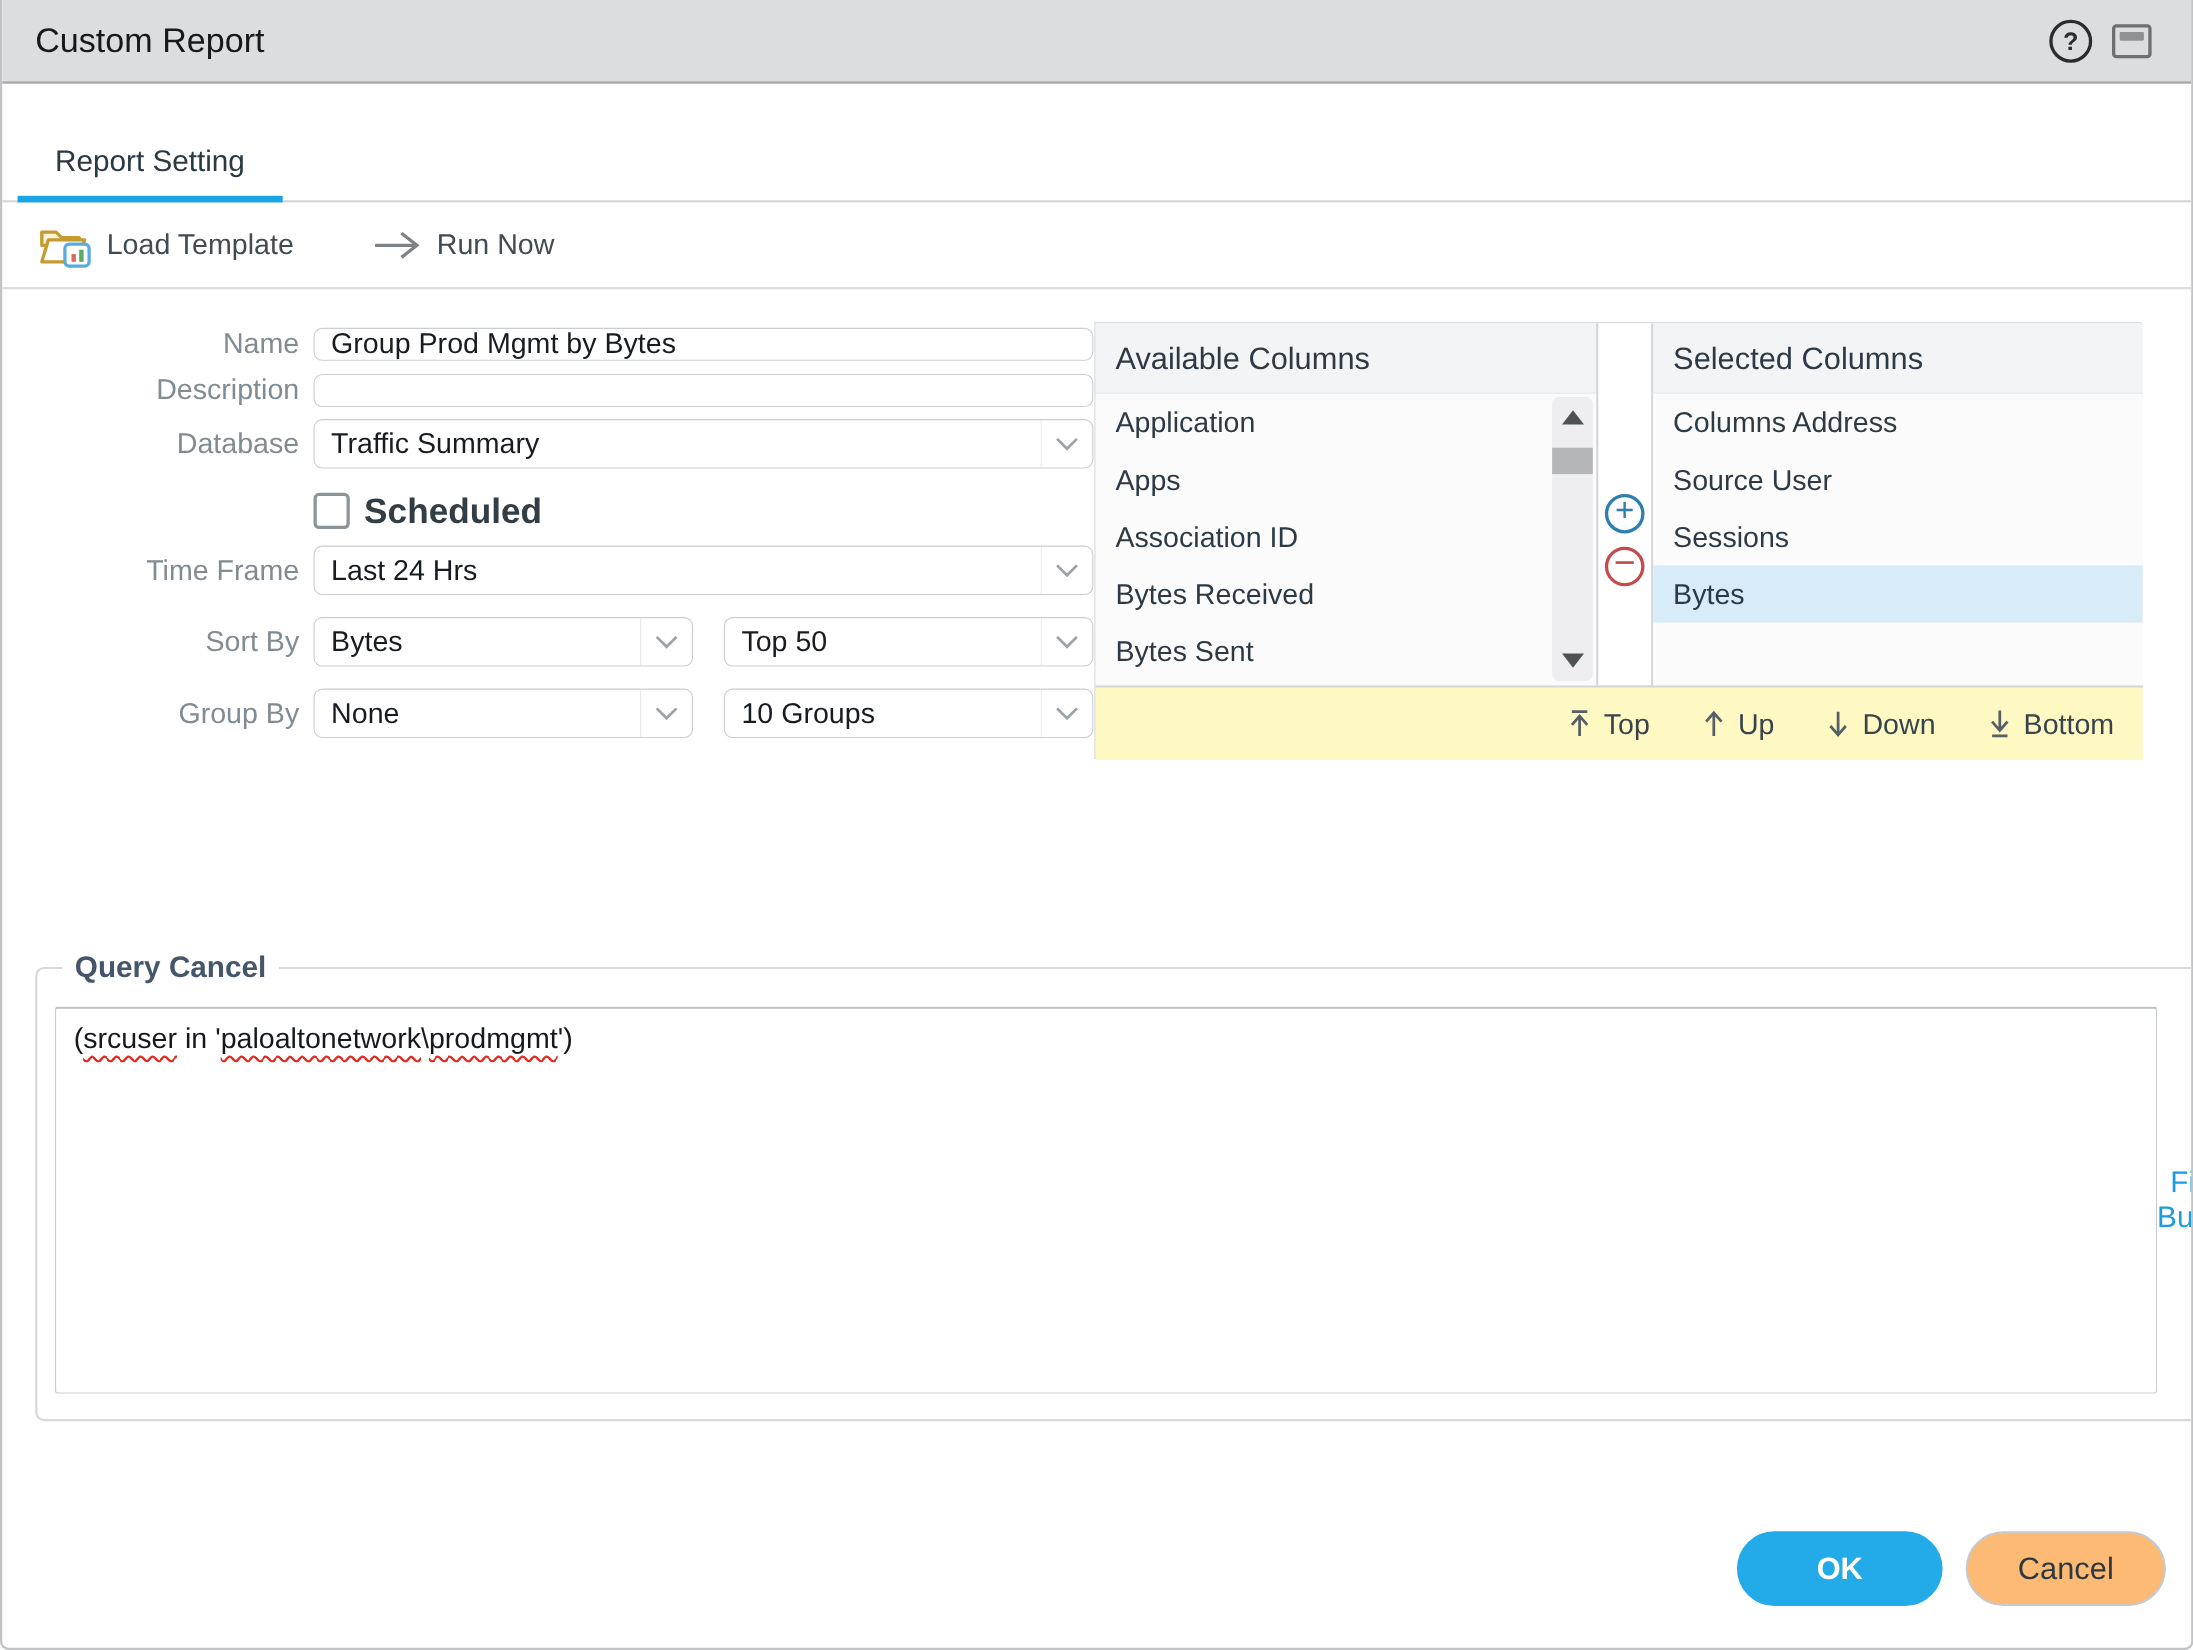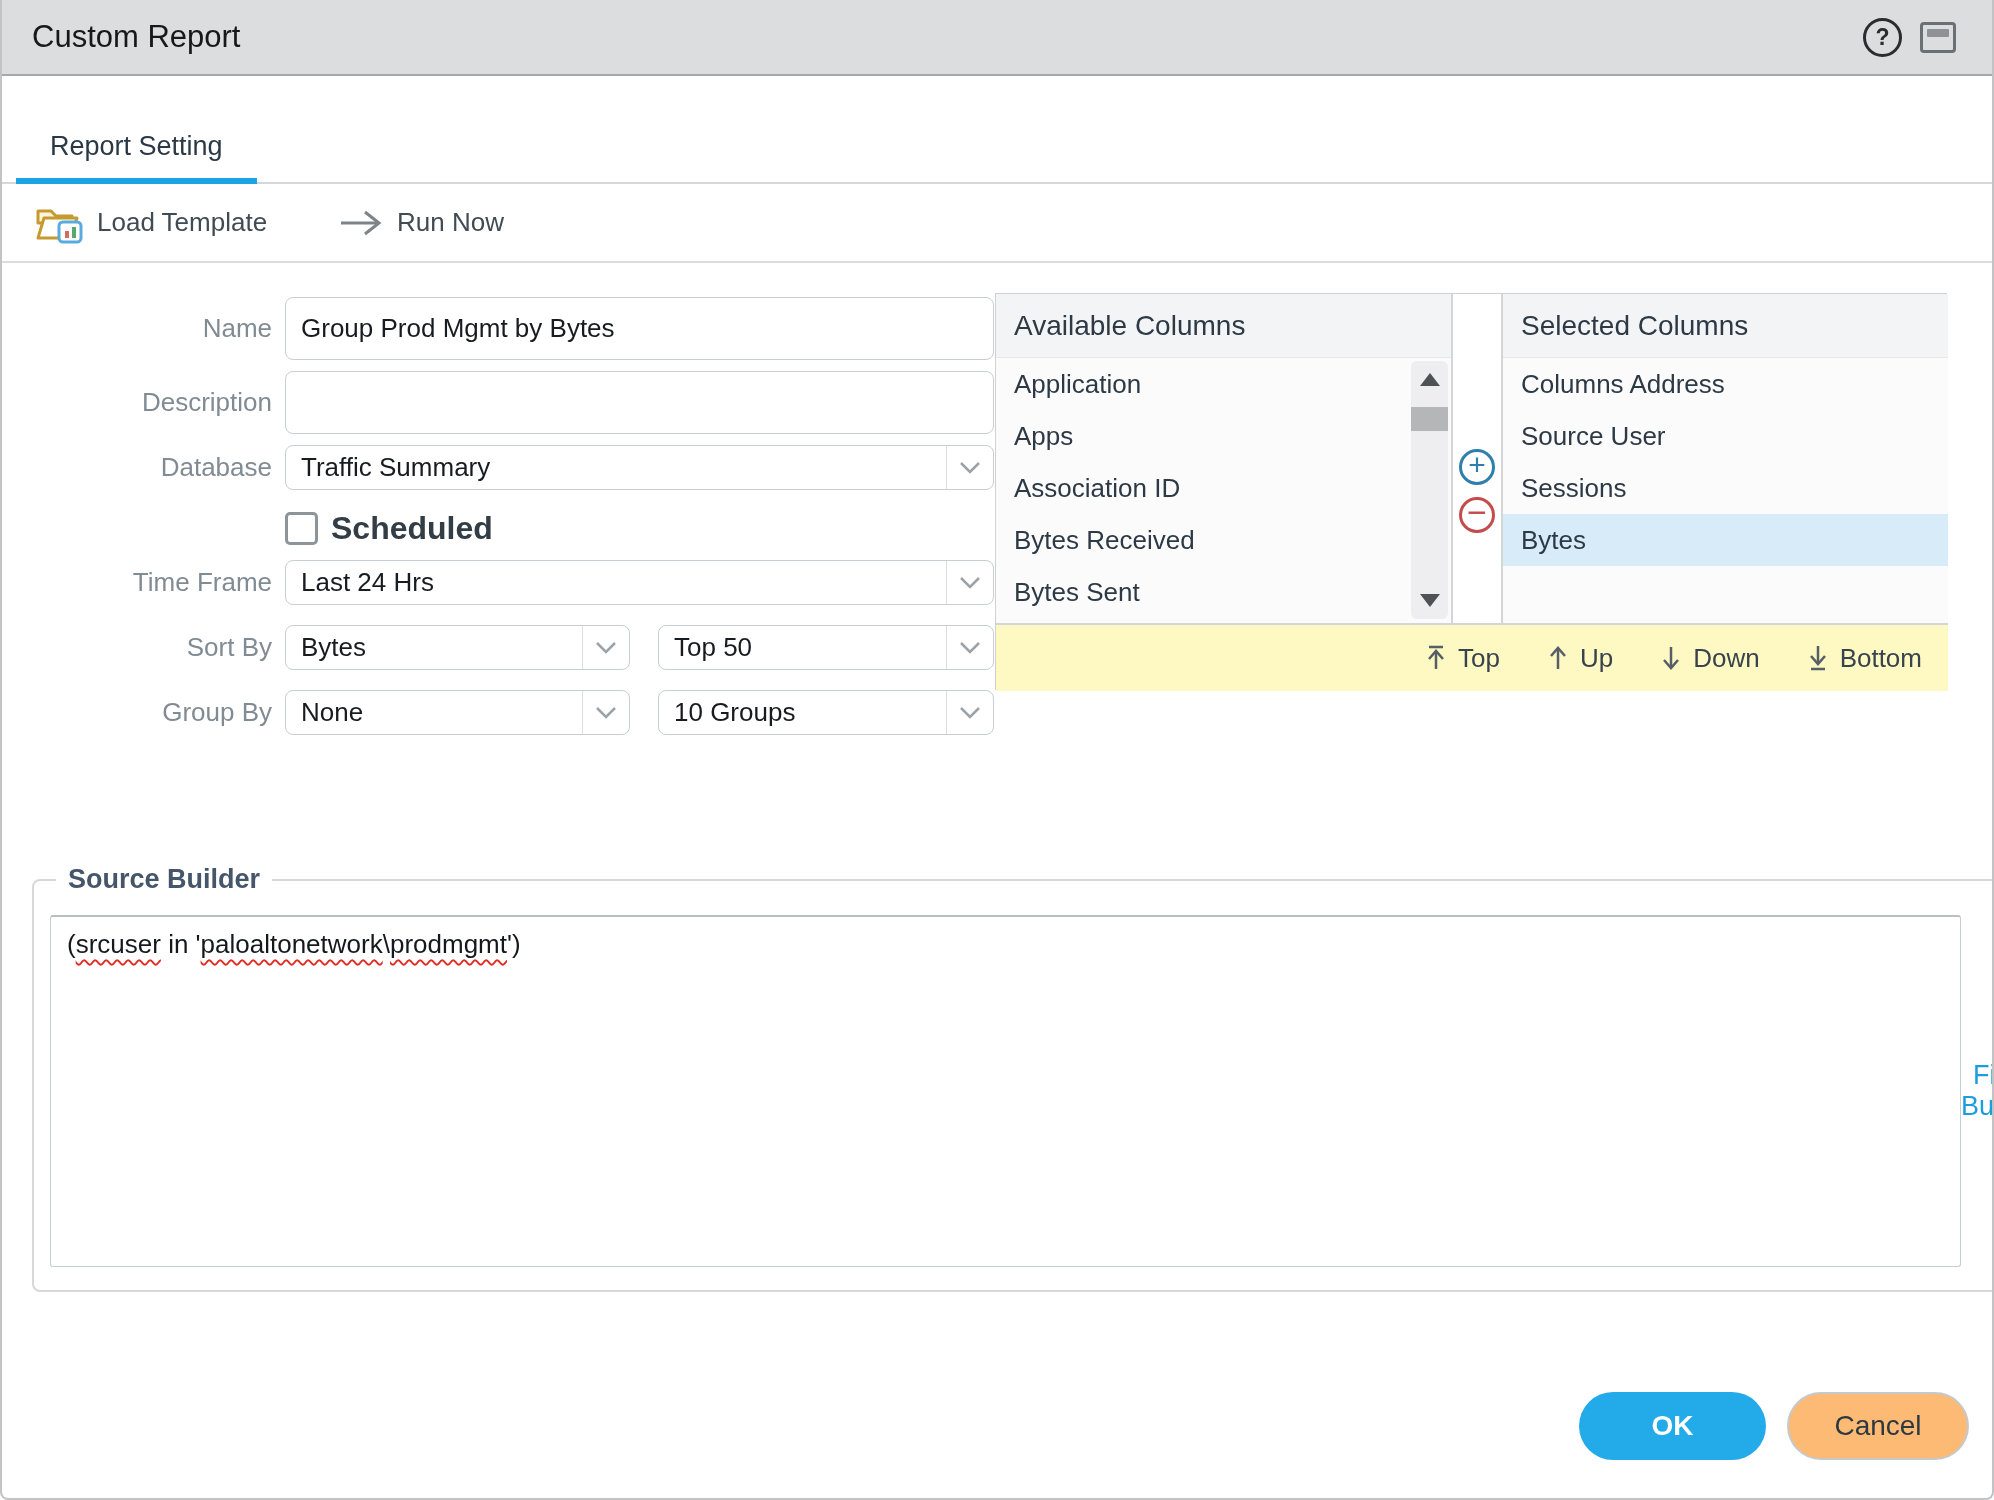--- a/index.html
+++ b/index.html
@@ -28,21 +28,21 @@
   .toolbar{left:0;top:184px;right:0;height:79px;border-bottom:2px solid #dbdcdd;
     display:flex;align-items:center;padding-left:33px;box-sizing:border-box;}
   .tool{display:flex;align-items:center;gap:14px;cursor:pointer;}
   .tool-label{font-size:26px;color:#414b53;}
   .tool + .tool{margin-left:72px;}
 
   
   .form{left:0;top:265px;width:992px;}
   .frow{display:flex;align-items:center;}
   .flabel{width:283px;text-align:right;padding-right:13px;font-size:26px;color:#818b93;flex:none;box-sizing:border-box;}
-  .finput{flex:1;height:63px;border:1px solid #c9ced2;border-radius:8px;background:#fff;
+  .finput{flex:1;height:30px;border:1px solid #c9ced2;border-radius:8px;background:#fff;
     font-size:26px;color:#181c20;display:flex;align-items:center;padding:14px 15px;box-sizing:border-box;}
   .fselect{flex:1;height:45px;border:1px solid #c9ced2;border-radius:8px;background:#fff;position:relative;
     font-size:26px;color:#181c20;display:flex;align-items:center;padding:0 60px 0 15px;box-sizing:border-box;cursor:pointer;}
   .chev-cell{position:absolute;right:0;top:0;bottom:0;width:46px;border-left:1px solid #dcdfe1;
     display:flex;align-items:center;justify-content:center;border-radius:0 8px 8px 0;}
   .half{display:flex;flex:1;gap:28px;}
   .checkbox-row{display:flex;align-items:center;height:35px;}
   .checkbox{width:33px;height:33px;border:3px solid #8d959b;border-radius:5px;background:#fff;box-sizing:border-box;cursor:pointer;}
   .checkbox-label{font-size:32px;color:#333d46;margin-left:13px;font-weight:bold;}
 
@@ -271,21 +271,21 @@
           <line x1="12" y1="2" x2="12" y2="19" stroke="#565e66" stroke-width="2.5"></line>
           <polyline points="5,12 12,20 19,12" fill="none" stroke="#565e66" stroke-width="2.5"></polyline>
           <line x1="5" y1="25" x2="19" y2="25" stroke="#565e66" stroke-width="2.5"></line>
         </svg>
         <span>Bottom</span>
       </div>
     </div>
   </div>
 
   <fieldset class="abs qb">
-    <legend>Source Builder</legend>
+    <legend>Query Cancel</legend>
     <div class="qb-inner">
       <div class="queryarea"><span>(</span><span class="sq">srcuser</span><span> in '</span><span class="sq">paloaltonetwork</span><span>\</span><span class="sq">prodmgmt</span><span>')</span></div>
       <div class="filter-link">Filter Builder</div>
     </div>
   </fieldset>
 
   <div class="abs ok-btn">OK</div>
   <div class="abs cancel-btn">Cancel</div>
 
 </div>

